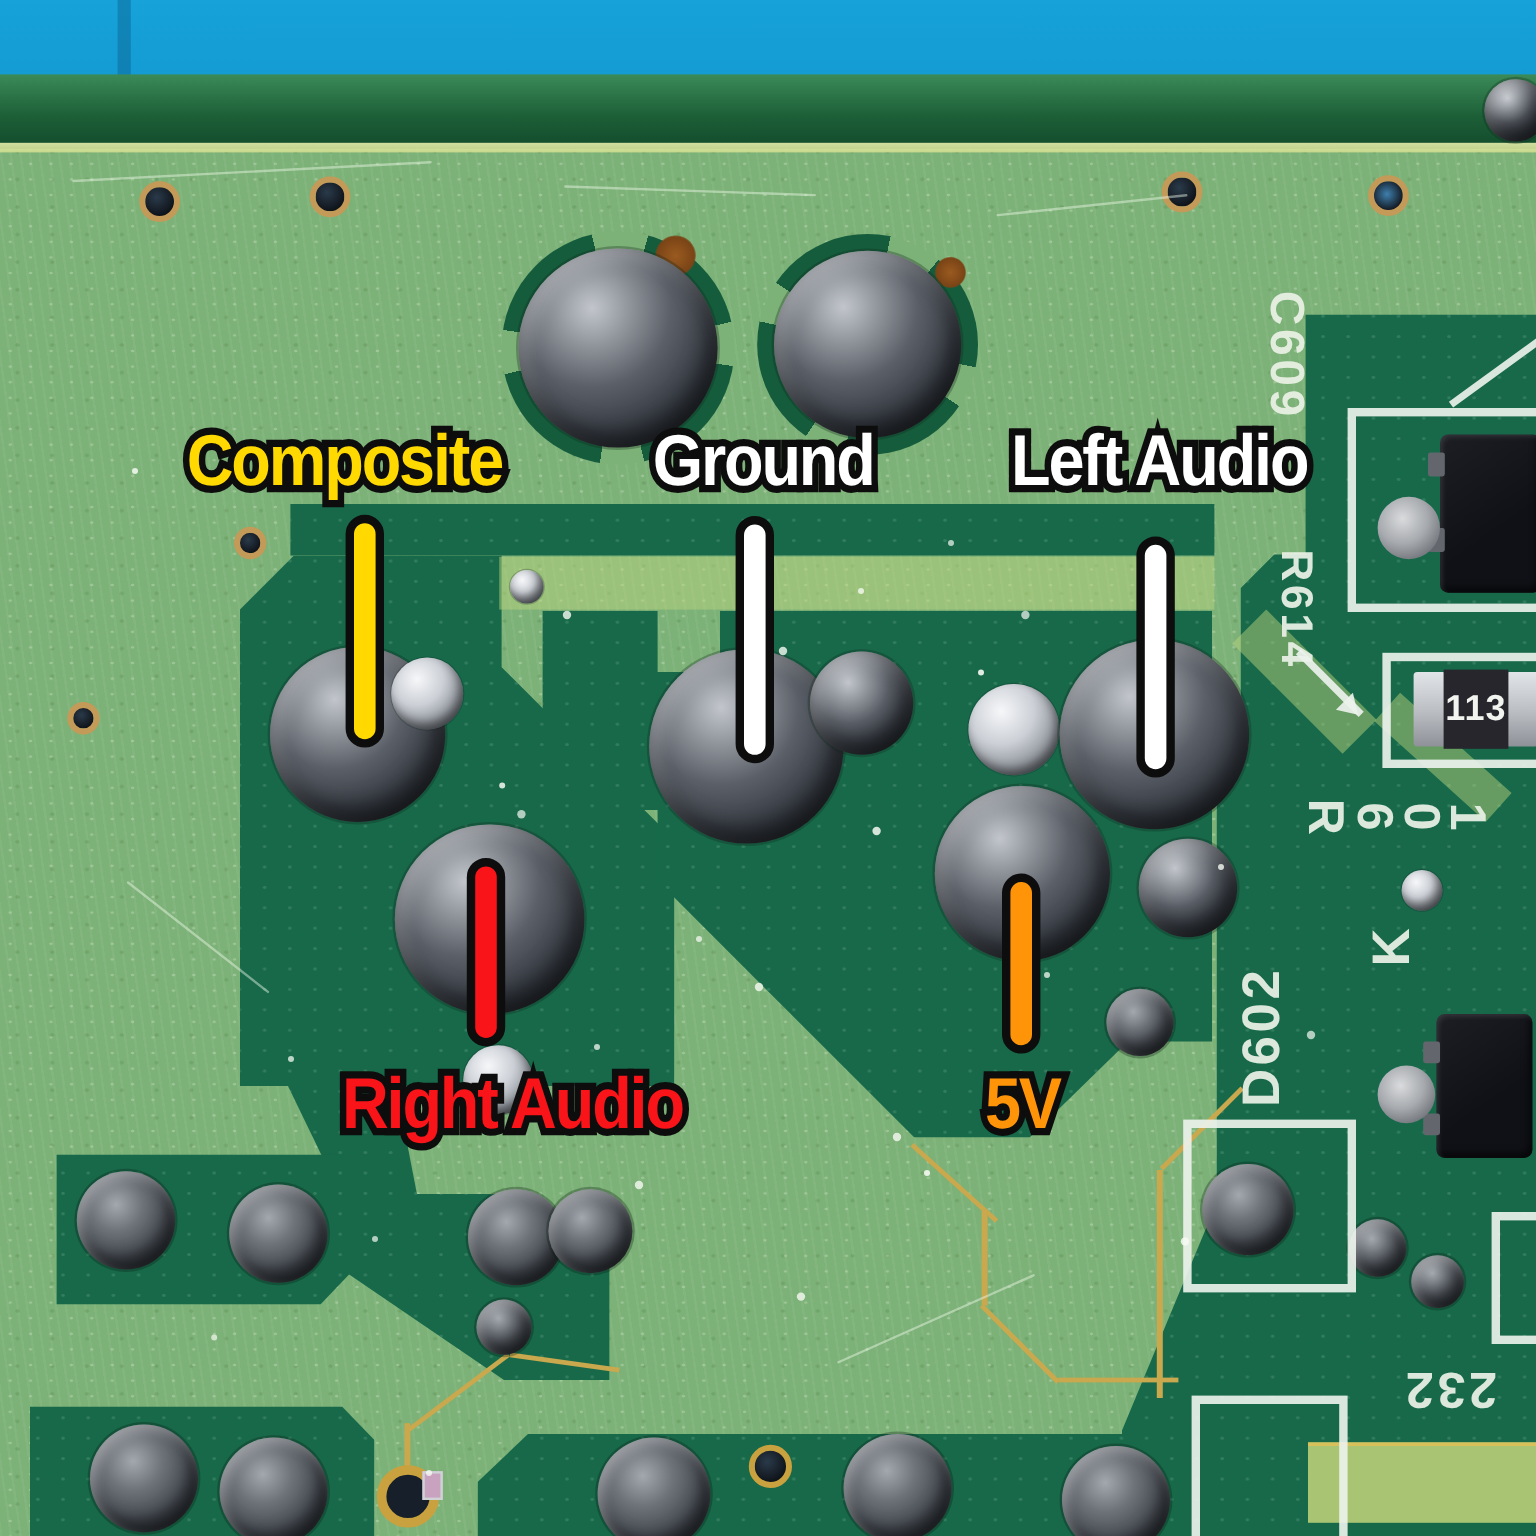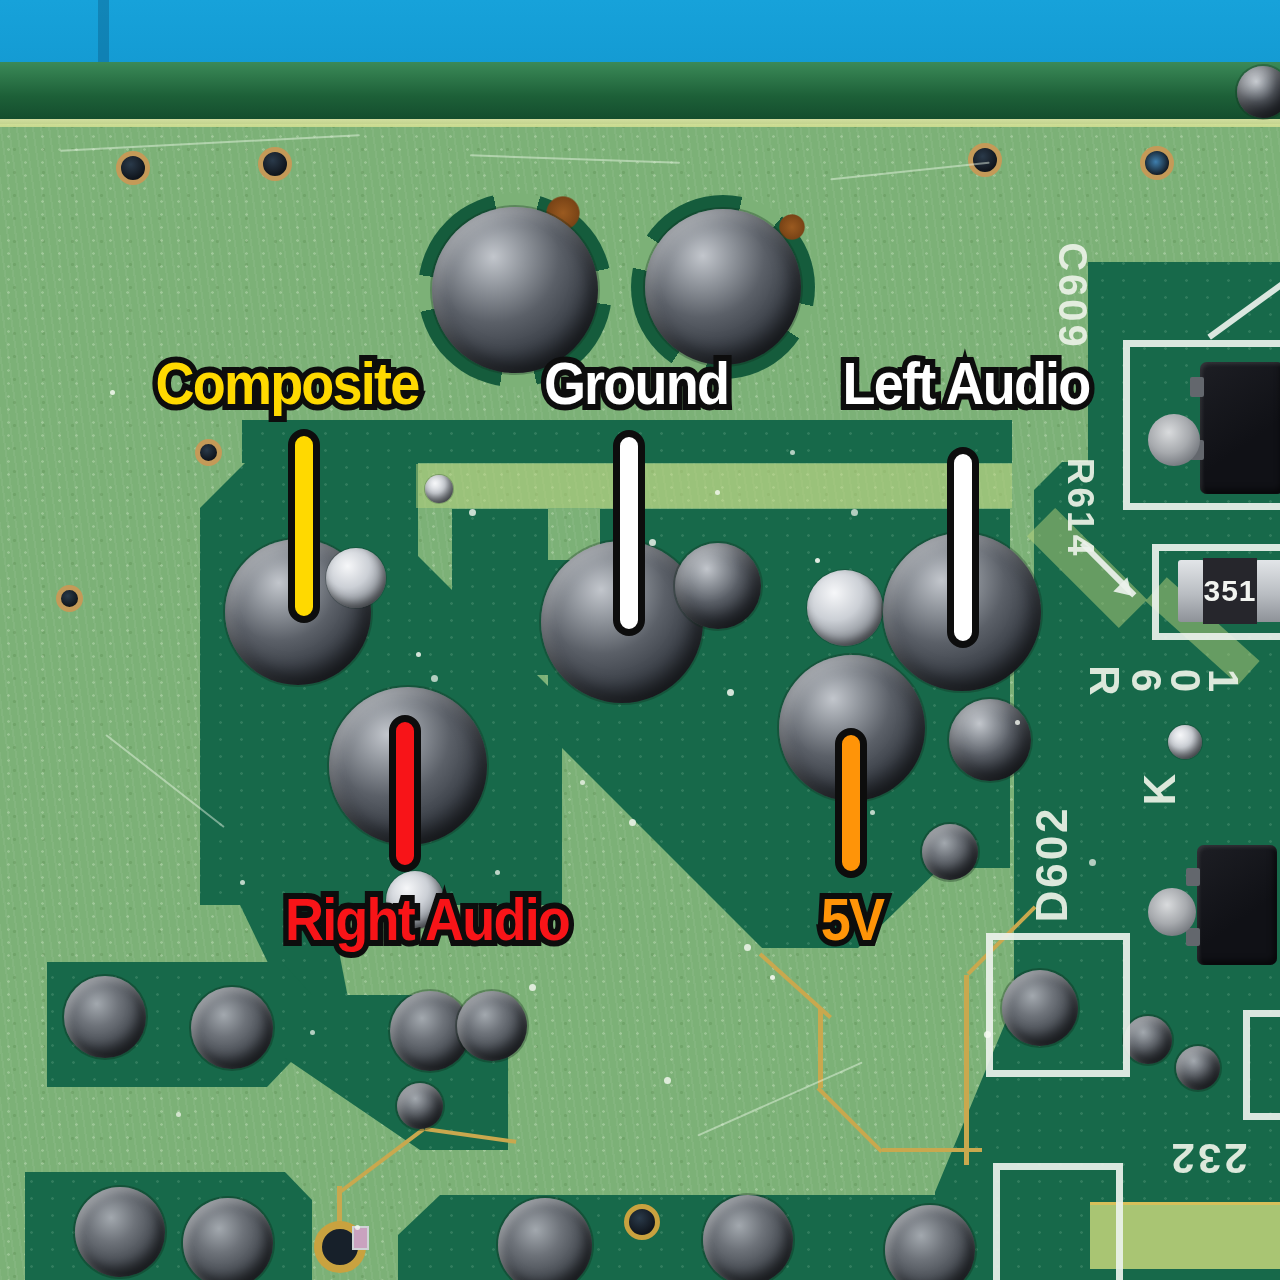--- a/index.html
+++ b/index.html
@@ -172,21 +172,21 @@
   <div class="abs silkline" style="left:1200px;top:306px;width:96px;height:6px;transform:rotate(-36deg);"></div>
   <div class="abs chip" style="left:1200px;top:362px;width:84px;height:132px;"></div>
   <div class="abs stub" style="left:1190px;top:377px;width:14px;height:20px;"></div>
   <div class="abs stub" style="left:1190px;top:440px;width:14px;height:20px;"></div>
   <div class="abs blob gray" style="left:1148px;top:414px;width:52px;height:52px;"></div>
 
   <div class="abs silkbox" style="left:1152px;top:544px;width:140px;height:96px;"></div>
   <div class="abs rescap" style="left:1178px;top:560px;width:27px;height:62px;"></div>
   <div class="abs rescap" style="left:1255px;top:560px;width:27px;height:62px;"></div>
   <div class="abs resbody" style="left:1203px;top:558px;width:54px;height:66px;">
-    <span>351</span>
+    <span>113</span>
   </div>
 
   <div class="abs silkbox" style="left:986px;top:933px;width:144px;height:144px;"></div>
   <div class="abs silkbox" style="left:993px;top:1163px;width:130px;height:130px;"></div>
   <div class="abs silkbox" style="left:1243px;top:1010px;width:60px;height:110px;"></div>
   <div class="abs chip" style="left:1197px;top:845px;width:80px;height:120px;"></div>
   <div class="abs stub" style="left:1186px;top:868px;width:14px;height:18px;"></div>
   <div class="abs stub" style="left:1186px;top:928px;width:14px;height:18px;"></div>
   <div class="abs blob gray" style="left:1148px;top:888px;width:48px;height:48px;"></div>
 

